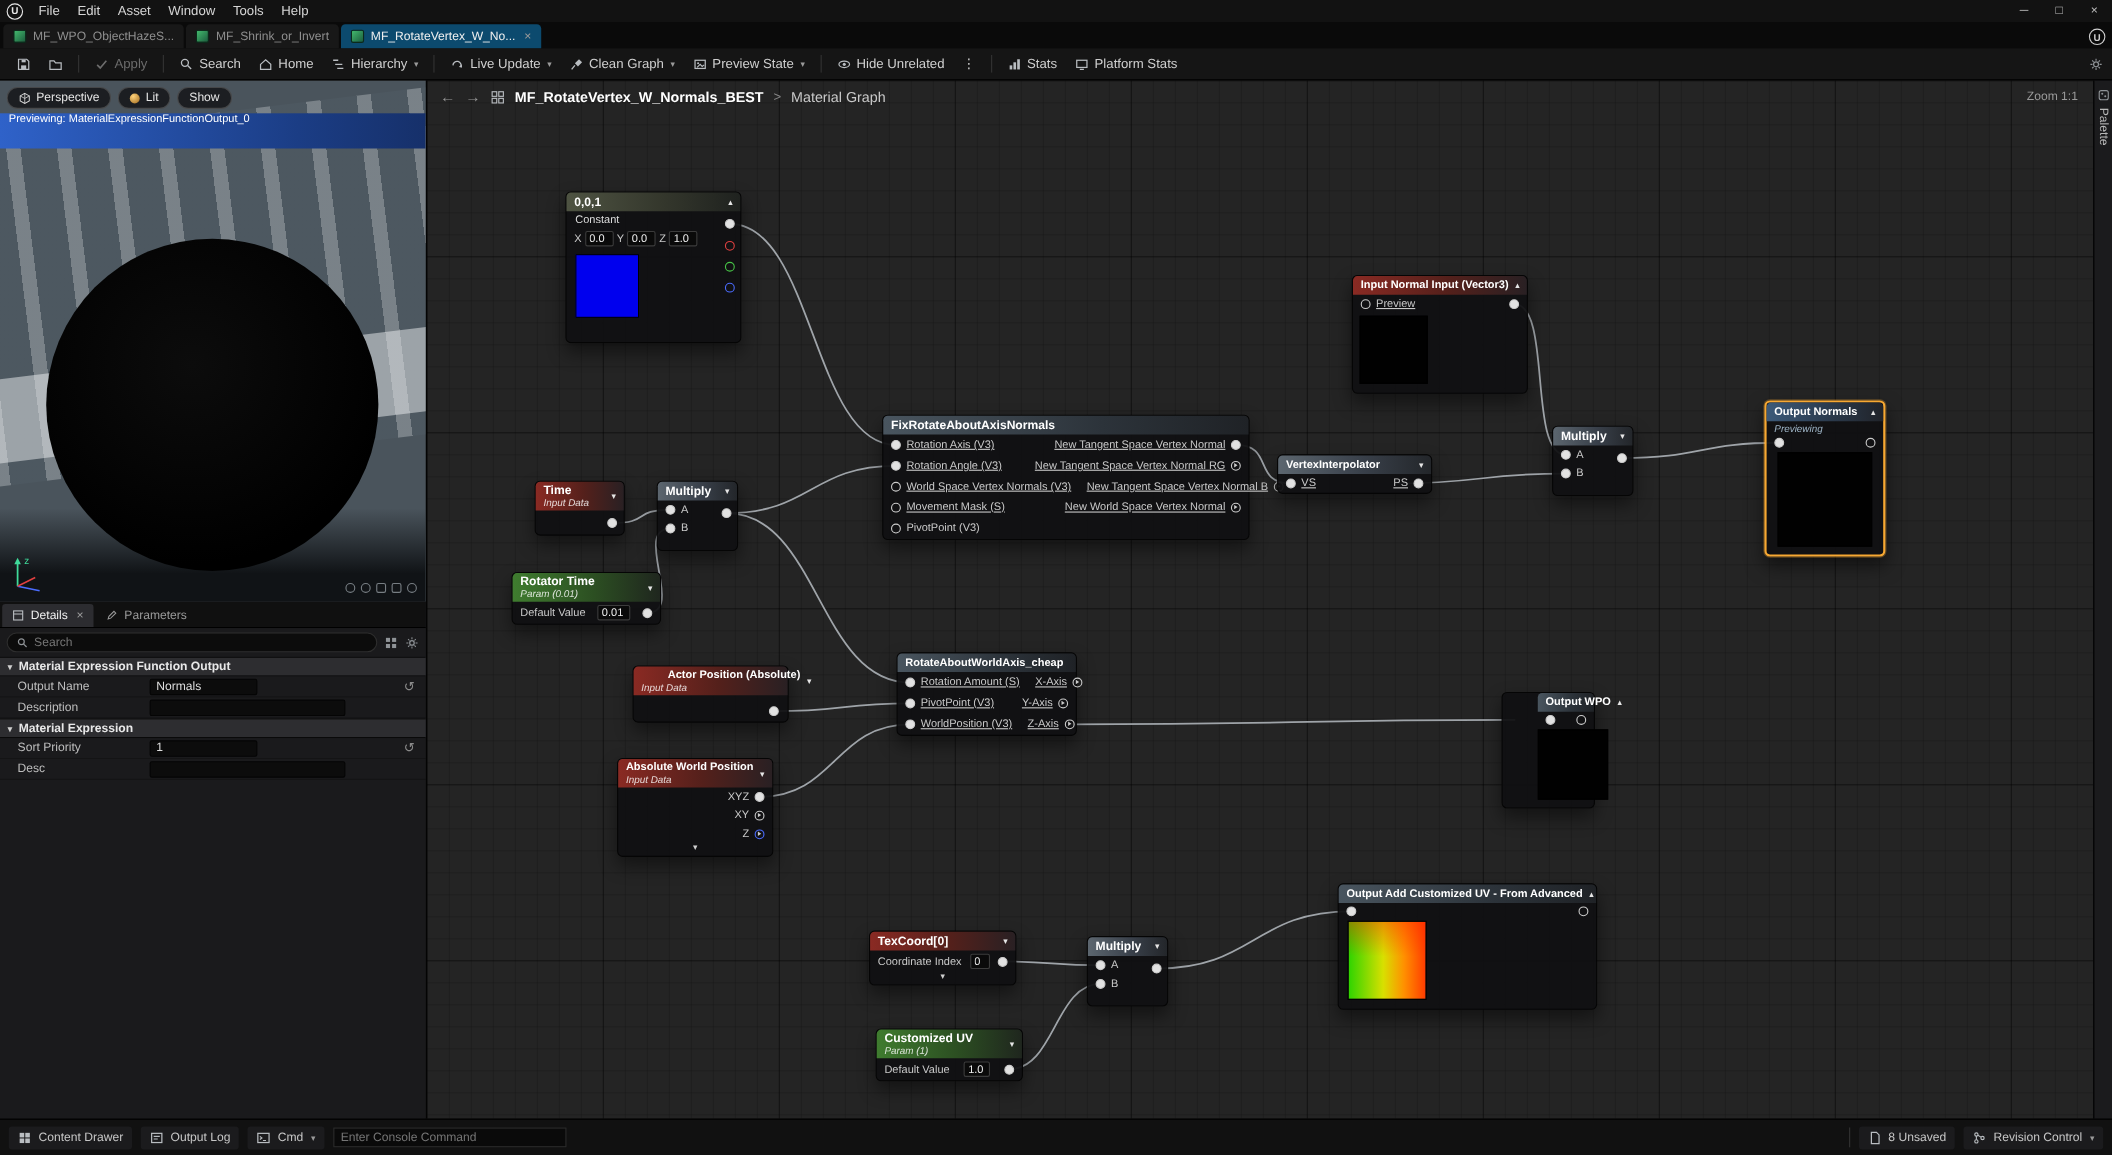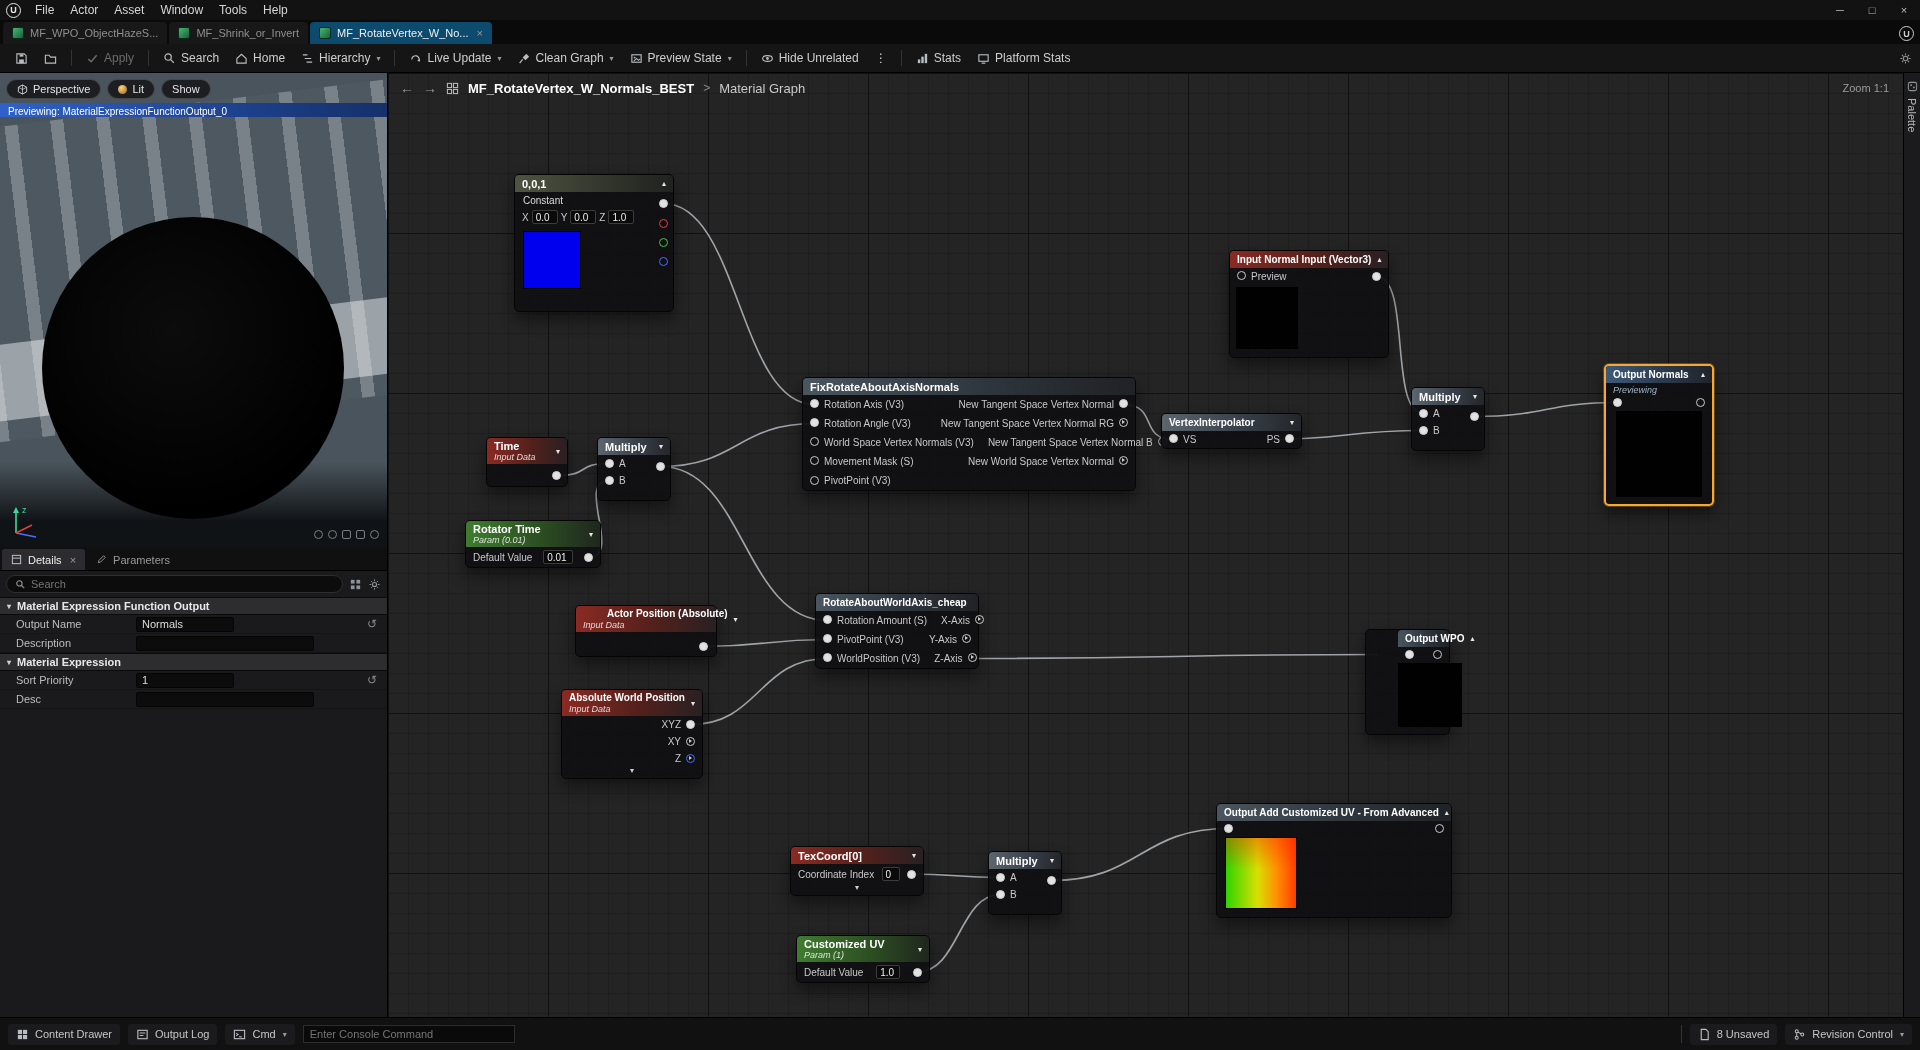--- a/index.html
+++ b/index.html
@@ -39,21 +39,21 @@
     linear-gradient(115deg, rgba(255,255,255,0.28) 0%, rgba(255,255,255,0) 42%),
     linear-gradient(180deg,#bcc9d3 0%,#a7b7c1 16%,#8798a4 32%,#68ululu 0,#66757f 50%,#414b54 70%,#23282e 88%,#15181c 100%);}
   #vp-building{position:absolute;left:-18%;top:6%;width:150%;height:66%;transform:rotate(-7deg);
     background:repeating-linear-gradient(90deg, rgba(236,240,242,0.65) 0 13px, rgba(86,100,110,0.55) 13px 46px);opacity:0.45;}
   #vp-band{position:absolute;left:-10%;top:52%;width:130%;height:16%;transform:rotate(-7deg);background:rgba(235,238,240,0.5);}
   #vp-floor{position:absolute;left:0;bottom:0;width:100%;height:18%;background:linear-gradient(180deg,rgba(20,23,27,0),#101316 70%);}
   #vp-sphere{position:absolute;left:42px;top:144px;width:302px;height:302px;border-radius:50%;background:radial-gradient(circle at 44% 38%, #0c0c0c 0%, #000 72%);z-index:2;}
   #vp-buttons{position:absolute;left:6px;top:6px;display:flex;gap:6px;z-index:4;}
   .vbtn{display:flex;align-items:center;gap:5px;height:20px;padding:0 10px;background:rgba(16,16,18,0.78);border:1px solid rgba(105,105,105,0.55);border-radius:10px;font-size:11px;color:#e4e4e4;}
   .lit-dot{width:9px;height:9px;border-radius:50%;background:radial-gradient(circle at 35% 30%,#ffd27a,#a06a1f);}
-  #vp-previewing{position:absolute;left:0;top:30px;width:100%;height:14px;background:linear-gradient(90deg,#2f62c9,#1b3d85 70%,#16306a);display:flex;align-items:flex-end;padding:0 8px;font-size:10px;color:#fff;z-index:3;}
+  #vp-previewing{position:absolute;left:0;top:30px;width:100%;height:32px;background:linear-gradient(90deg,#2f62c9,#1b3d85 70%,#16306a);display:flex;align-items:flex-start;padding:0 8px;font-size:10px;color:#fff;z-index:3;}
   #vp-mini-icons{position:absolute;right:8px;bottom:8px;display:flex;gap:5px;z-index:4;opacity:0.75;}
   .vpmi{width:9px;height:9px;border:1px solid #9aa2a8;border-radius:2px;background:rgba(20,22,25,0.5);}
   .vpmi.round{border-radius:50%;}
   #vp-gizmo{position:absolute;left:6px;bottom:6px;z-index:4;}
 
   
   #details{position:absolute;left:0;top:474px;right:0;bottom:0;background:#1a1a1c;font-size:11px;}
   #details-tabs{display:flex;align-items:flex-end;height:24px;background:#101010;padding:0 2px;gap:2px;border-bottom:1px solid #000;}
   .dtab{display:flex;align-items:center;gap:6px;height:21px;padding:0 9px;font-size:11px;color:#9a9a9a;border-radius:3px 3px 0 0;}
   .dtab.active{background:#2c2c30;color:#eee;}
@@ -99,21 +99,21 @@
   .hdr-green{background:linear-gradient(90deg,#3f7c2f 0%,#2c4f22 55%,#1f261e 100%);}
   .hdr-grey{background:linear-gradient(90deg,#5c666f 0%,#39404a 55%,#23262a 100%);align-items:center;}
   .hdr-func{background:linear-gradient(90deg,#49555f 0%,#2c333a 60%,#1f2226 100%);}
   .hdr-blue{background:linear-gradient(90deg,#3c5a7a 0%,#2b3a4c 55%,#202329 100%);}
   .hdr-const{background:linear-gradient(90deg,#4e5342 0%,#34372c 55%,#1f221f 100%);}
   .prow{display:flex;align-items:center;gap:5px;padding:3px 7px;}
   .rows-lg .prow{padding:4px 7px;}
   .prow .plabel{white-space:nowrap;}
   .prow.right{justify-content:flex-end;}
   .prow.split{justify-content:space-between;gap:14px;}
-  .pgroup{display:flex;gap:5px;}
+  .pgroup{display:flex;align-items:center;gap:5px;text-decoration:underline;}
   .pin{position:relative;display:inline-block;width:9px;height:9px;border:1px solid #cccccc;border-radius:50%;flex:none;}
   .pin.filled{background:#e2e2e2;}
   .pin.red{border-color:#e04040;}
   .pin.green{border-color:#47c447;}
   .pin.blue{border-color:#4b6cff;}
   .pin.fnout::after{content:"";position:absolute;left:2px;top:1px;border-left:3.5px solid #cccccc;border-top:2.5px solid transparent;border-bottom:2.5px solid transparent;}
   .outpin-abs{position:absolute;}
   .valbox{background:#0a0a0a;border:1px solid #3c3c3c;border-radius:2px;color:#eee;font-size:10px;height:14px;padding:0 3px;width:26px;outline:none;font-family:"Liberation Sans",sans-serif;}
   .npreview{background:#010101;border:1px solid #000;}
   .uvpreview{border:1px solid #000;background:
@@ -133,21 +133,21 @@
   .ssep{width:1px;height:18px;background:#333;}
 </style>
 </head>
 <body>
 
 <div id="app">
 
   <div id="menubar">
     <span class="ue-logo">U</span>
     <span class="menu-item">File</span>
-    <span class="menu-item">Actor</span>
+    <span class="menu-item">Edit</span>
     <span class="menu-item">Asset</span>
     <span class="menu-item">Window</span>
     <span class="menu-item">Tools</span>
     <span class="menu-item">Help</span>
     <div id="win-controls">
       <span class="winbtn">─</span>
       <span class="winbtn">□</span>
       <span class="winbtn">×</span>
     </div>
   </div>

